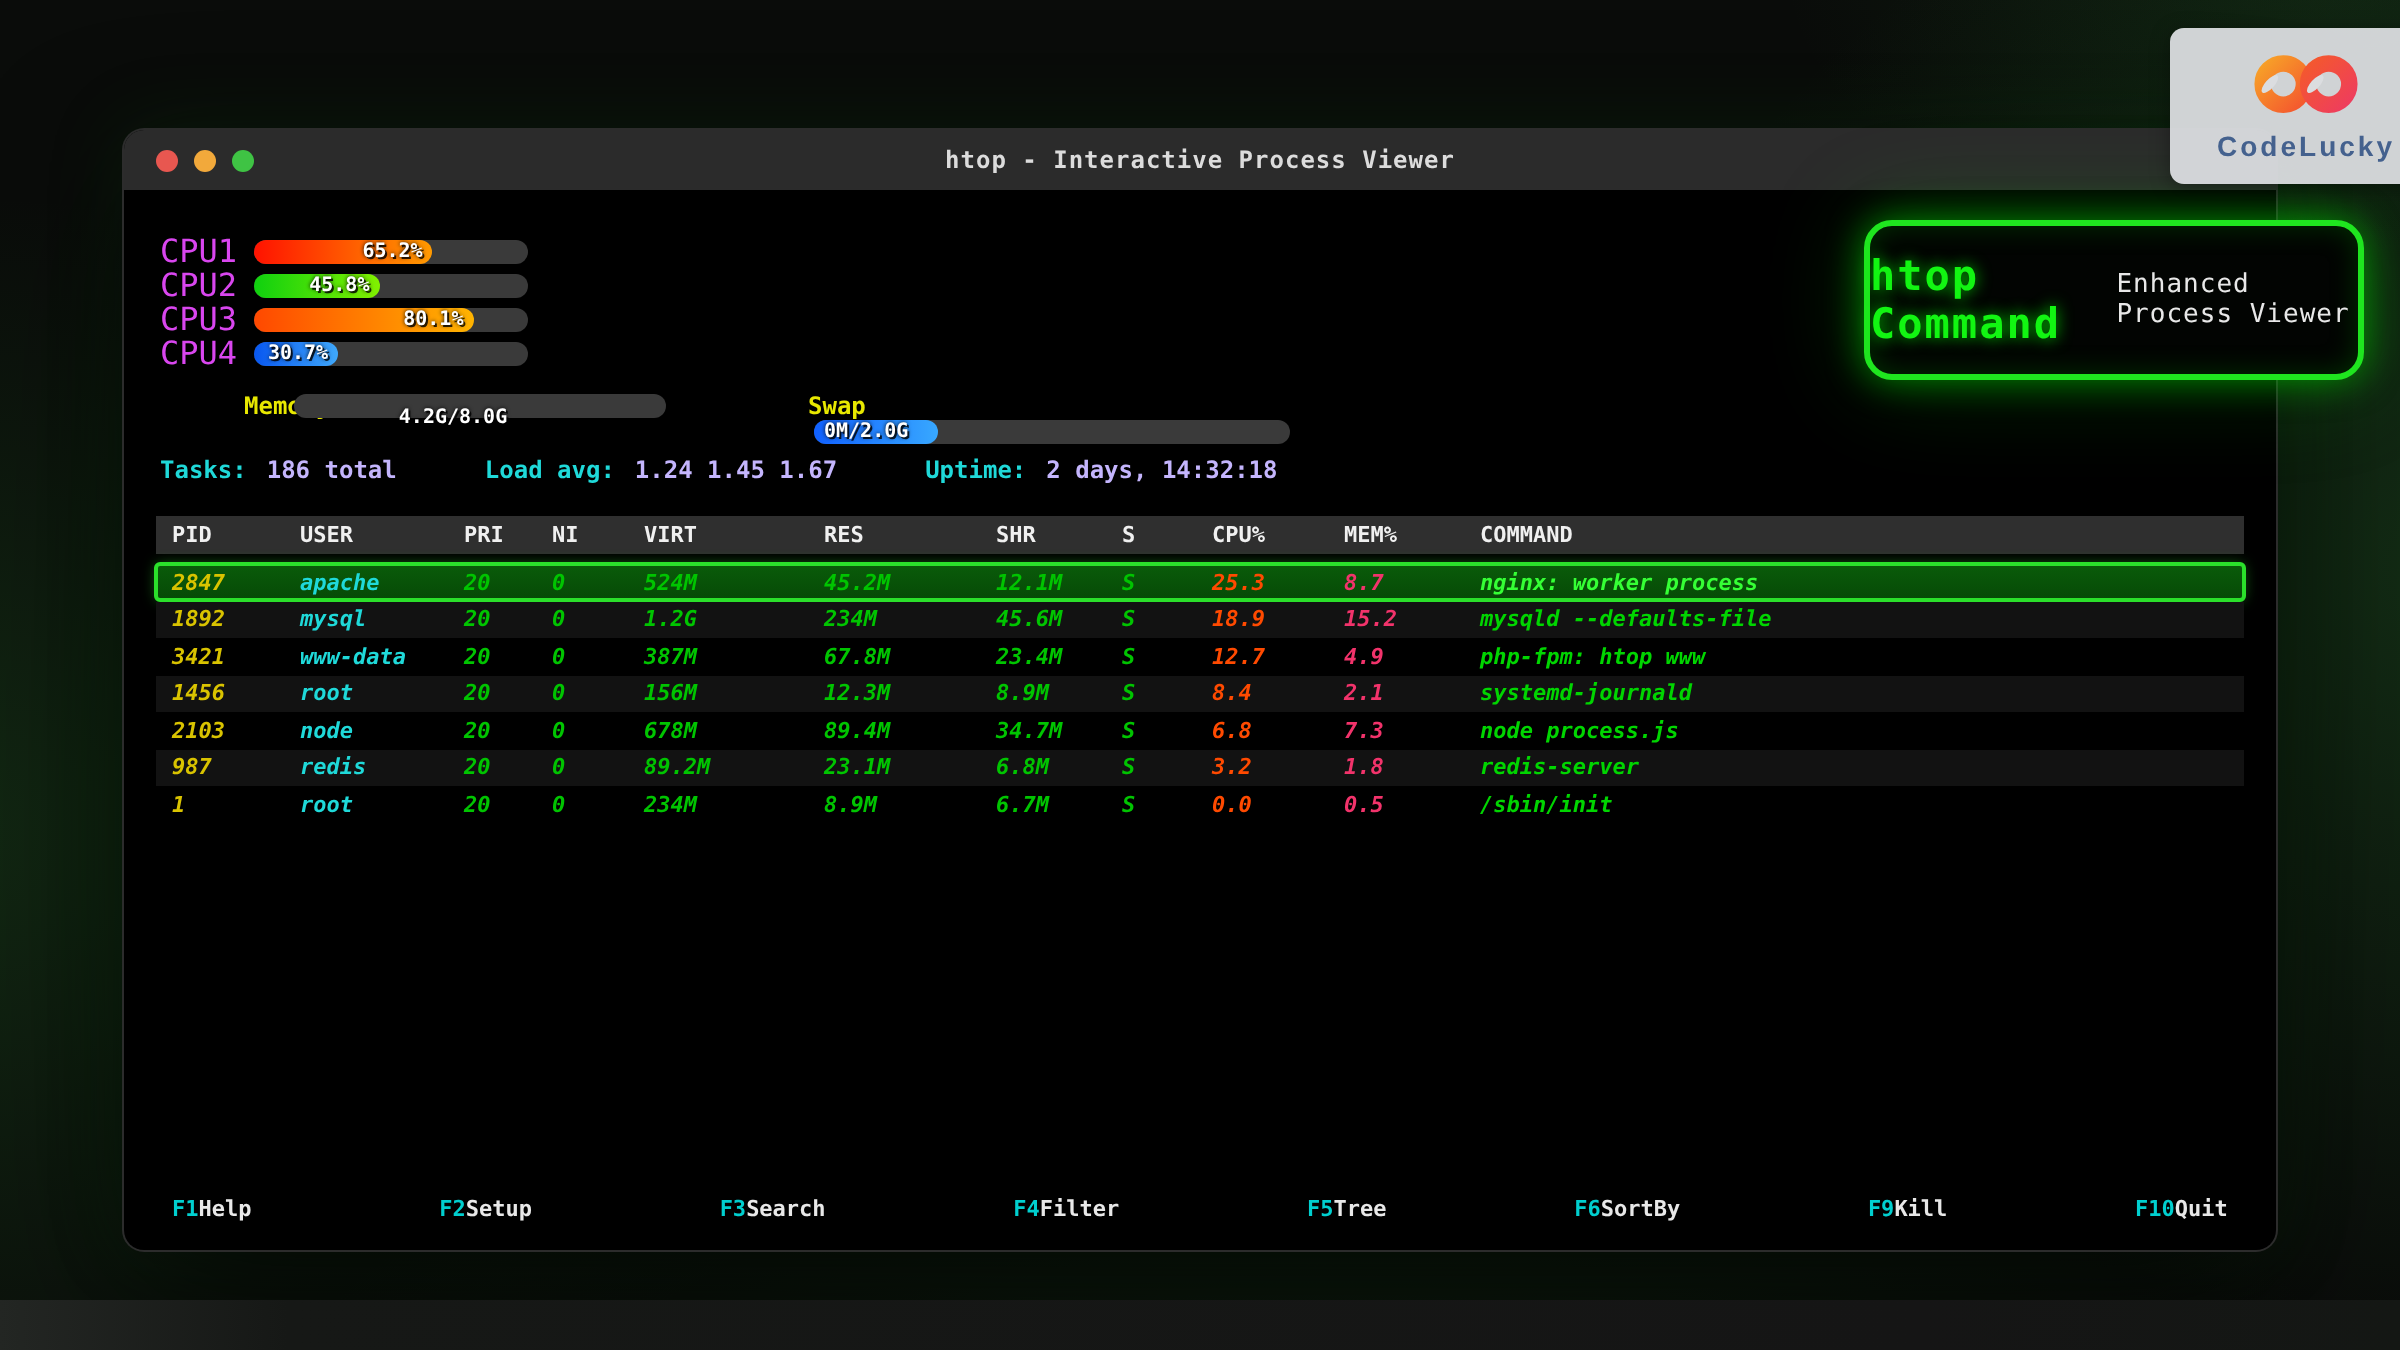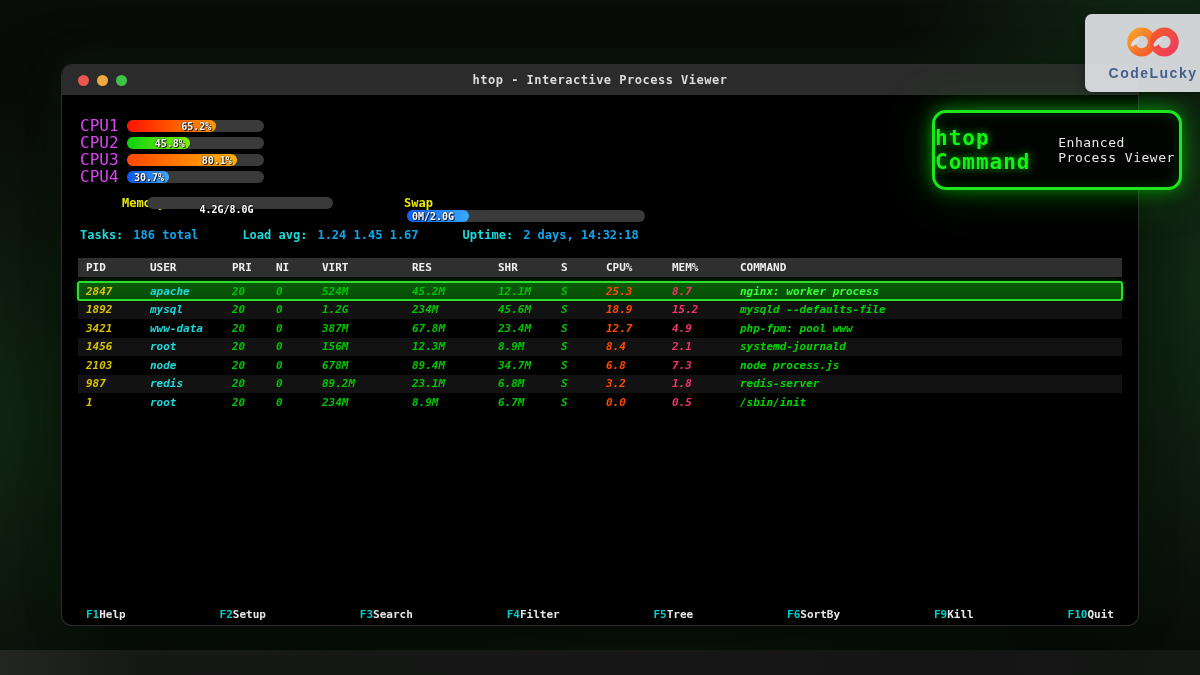--- a/index.html
+++ b/index.html
@@ -60,21 +60,21 @@
   .mem-label, .swap-label { color: #e8e800; font-size: 12px; font-weight: bold; flex: none; padding-left: 42px; }
   .mem-label { width: 67px; }
   .mem-track { width: 186px; }
   .swap-label { width: 45px; margin-left: 29px; }
   .swap-track { width: 238px; margin-top: 27px; }
 
   
   .stats { display: flex; gap: 44px; margin-top: 17px; height: 16px; }
   .stat { display: flex; gap: 10px; font-size: 12px; font-weight: bold; }
   .stat-label { color: #1fd9d9; }
-  .stat-value { color: #0ea5e9; }
+  .stat-value { color: #c4b5fd; }
 
   
   .table { margin-top: 14px; width: 1044px; margin-left: -2px; }
   .prow {
     display: grid;
     grid-template-columns: 64px 82px 44px 46px 90px 86px 63px 45px 66px 68px 1fr;
     align-items: center; height: 18px; font-size: 11px; font-weight: bold;
   }
   .prow > span { padding-left: 8px; white-space: nowrap; overflow: hidden; }
   .thead { background: #2f2f2f; height: 19px; color: #f0f0f0; margin-bottom: 5px; }
@@ -88,21 +88,21 @@
   .c-pid { color: #d9c300; }
   .c-user { color: #1fd9d9; }
   .c-green { color: #00c400; }
   .c-cpu { color: #ff4a00; }
   .c-mem { color: #f2336b; }
   .c-cmd { color: #00d500; }
   .prow.hl .c-cmd { color: #35ff35; }
 
   
   .fkeys {
-    position: absolute; left: 0; bottom: 4px; width: 100%;
+    position: absolute; left: 0; bottom: 14px; width: 100%;
     display: flex; justify-content: space-between; padding: 0 24px;
     font-size: 11px; font-weight: bold;
   }
   .fk { cursor: default; }
   .fk-key { color: #00cfcf; }
   .fk-label { color: #e8e8e8; }
 
   
   .badge {
     position: absolute; left: 932px; top: 110px; width: 250px; height: 80px;
@@ -253,21 +253,21 @@
             <span class="c-pid">3421</span>
             <span class="c-user">www-data</span>
             <span class="c-green">20</span>
             <span class="c-green">0</span>
             <span class="c-green">387M</span>
             <span class="c-green">67.8M</span>
             <span class="c-green">23.4M</span>
             <span class="c-green">S</span>
             <span class="c-cpu">12.7</span>
             <span class="c-mem">4.9</span>
-            <span class="c-cmd">php-fpm: pool www</span>
+            <span class="c-cmd">php-fpm: htop www</span>
           </div>
           <div class="prow">
             <span class="c-pid">1456</span>
             <span class="c-user">root</span>
             <span class="c-green">20</span>
             <span class="c-green">0</span>
             <span class="c-green">156M</span>
             <span class="c-green">12.3M</span>
             <span class="c-green">8.9M</span>
             <span class="c-green">S</span>

